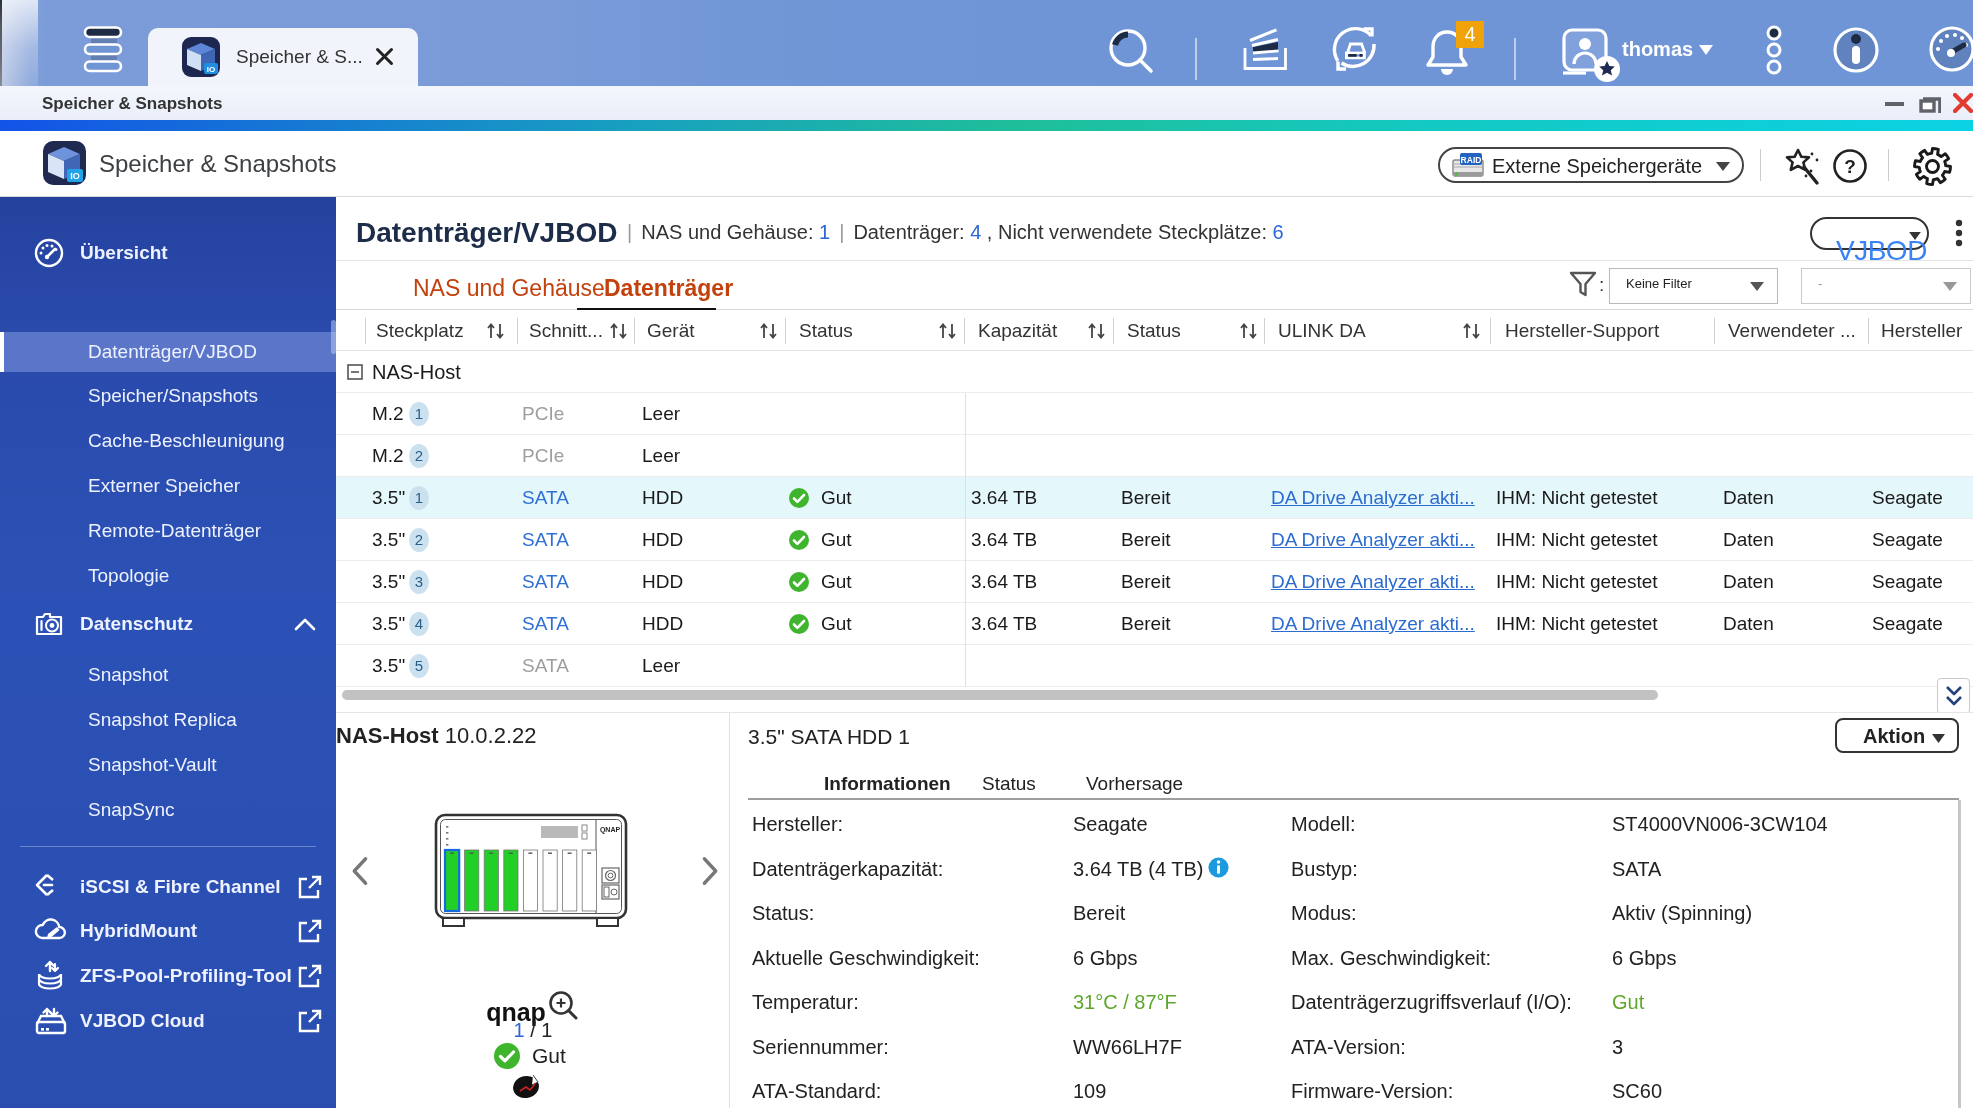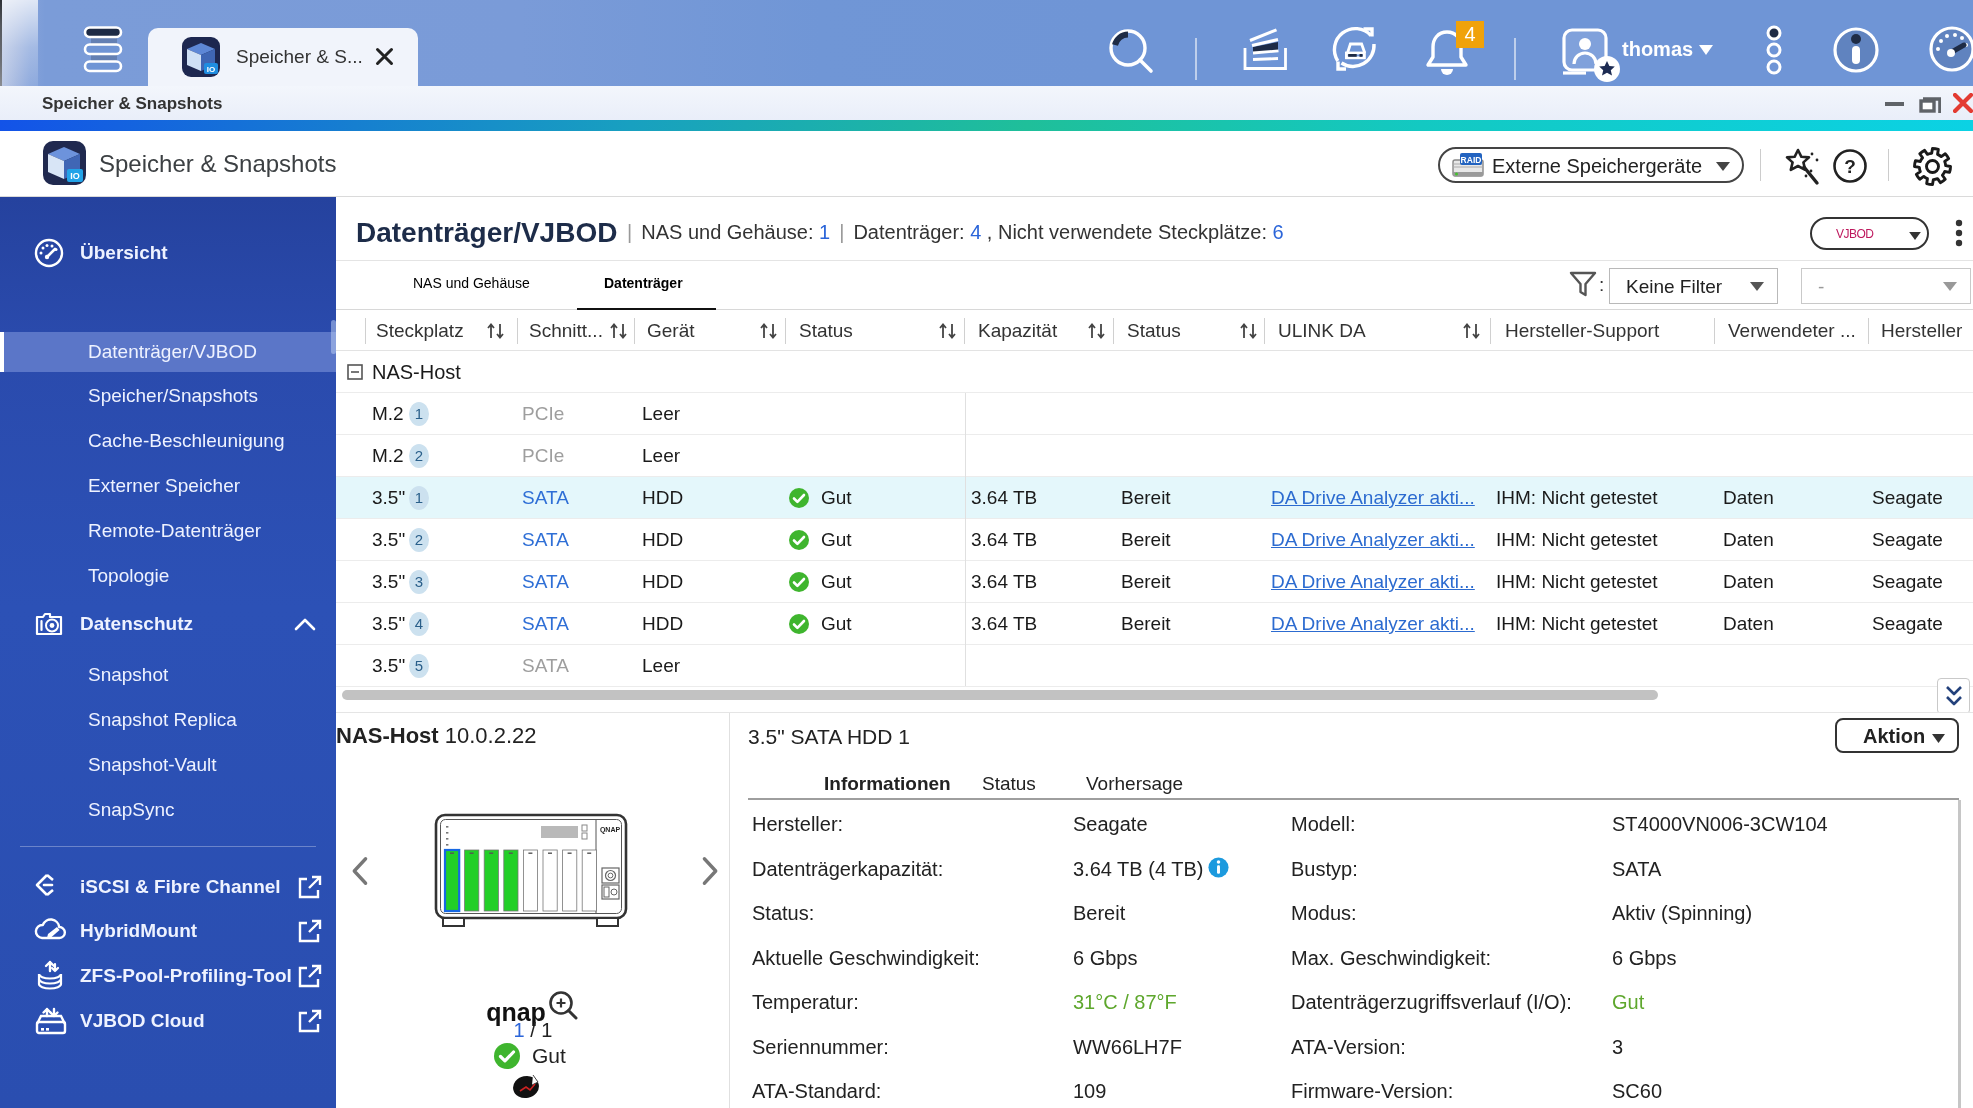--- a/index.html
+++ b/index.html
@@ -49,28 +49,28 @@
 #selbar { position:absolute; left:0; top:332px; width:4px; height:40px; background:#fff; }
 #sidediv { position:absolute; left:20px; top:846px; width:296px; height:1px; background:rgba(255,255,255,0.3); }
 #sidethumb { position:absolute; left:331px; top:320px; width:5px; height:34px; background:rgba(180,200,240,0.55); border-radius:3px; }
 
 
 #pghead { left:336px; top:197px; width:1637px; height:63px; background:#fff; }
 #pgtitle { position:absolute; left:356px; top:217px; font-size:28px; font-weight:bold; color:#1d2c49; }
 #pgmeta { position:absolute; left:627px; top:221px; font-size:20px; color:#333; }
 #pgmeta .n { color:#2b65d9; }
 #vjbtn { position:absolute; left:1810px; top:217px; width:119px; height:33px; border:2px solid #333; border-radius:17px; background:#fff; }
-#vjbtn .t { position:absolute; left:24px; top:8px; font-size:12px; color:#be185d; letter-spacing:-0.5px; }
+#vjbtn .t { position:absolute; left:24px; top:16px; font-size:28px; color:#3b82f6; letter-spacing:-0.5px; }
 
 
 #tabstrip { left:336px; top:260px; width:1637px; height:50px; background:#fff; border-top:1px solid #e4e4e4; border-bottom:1px solid #d8d8d8; }
-.ctab { position:absolute; top:14px; font-size:14px; color:#000000; }
+.ctab { position:absolute; top:14px; font-size:23px; color:#c2410c; }
 #tabul { position:absolute; left:241px; top:47px; width:139px; height:3px; background:#111; }
 .selbox { position:absolute; top:7px; height:36px; background:#fff; border:1px solid #b9b9b9; }
-.selbox .t { position:absolute; left:16px; top:7px; font-size:19px; color:#222; }
+.selbox .t { position:absolute; left:16px; top:7px; font-size:13px; color:#222; }
 
 
 #thead { left:336px; top:310px; width:1637px; height:41px; background:#fff; border-bottom:1px solid #e3e3e3; }
 .th { position:absolute; top:10px; font-size:19px; color:#333; white-space:nowrap; }
 .thdiv { position:absolute; top:8px; width:1px; height:26px; background:#d0d0d0; }
 .row { position:absolute; left:336px; width:1637px; height:42px; background:#fff; border-bottom:1px solid #ececec; }
 .row .c { position:absolute; top:50%; transform:translateY(-50%); font-size:19px; color:#1a1a1a; white-space:nowrap; }
 .gray { color:#9e9e9e !important; }
 .blue { color:#2f6fd6 !important; }
 .link { color:#2c6bd0 !important; text-decoration:underline; }

